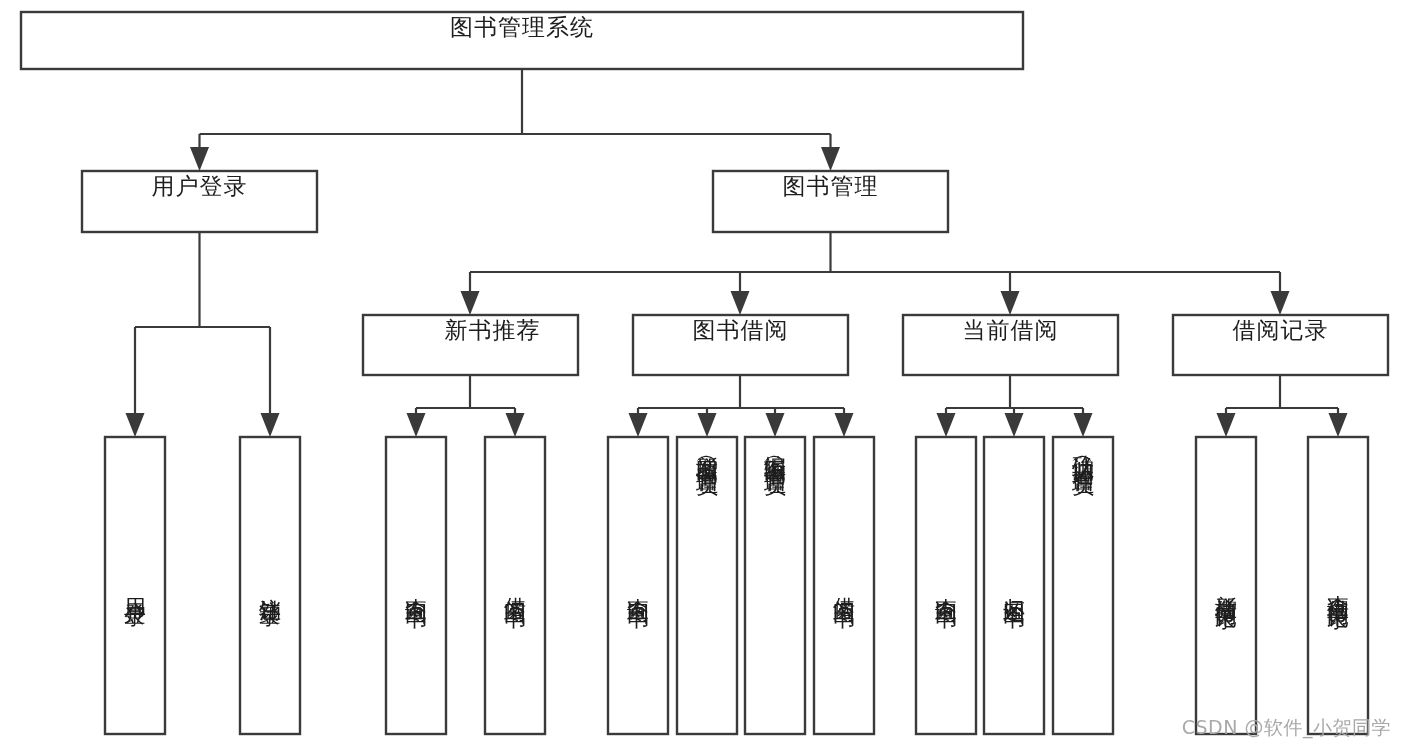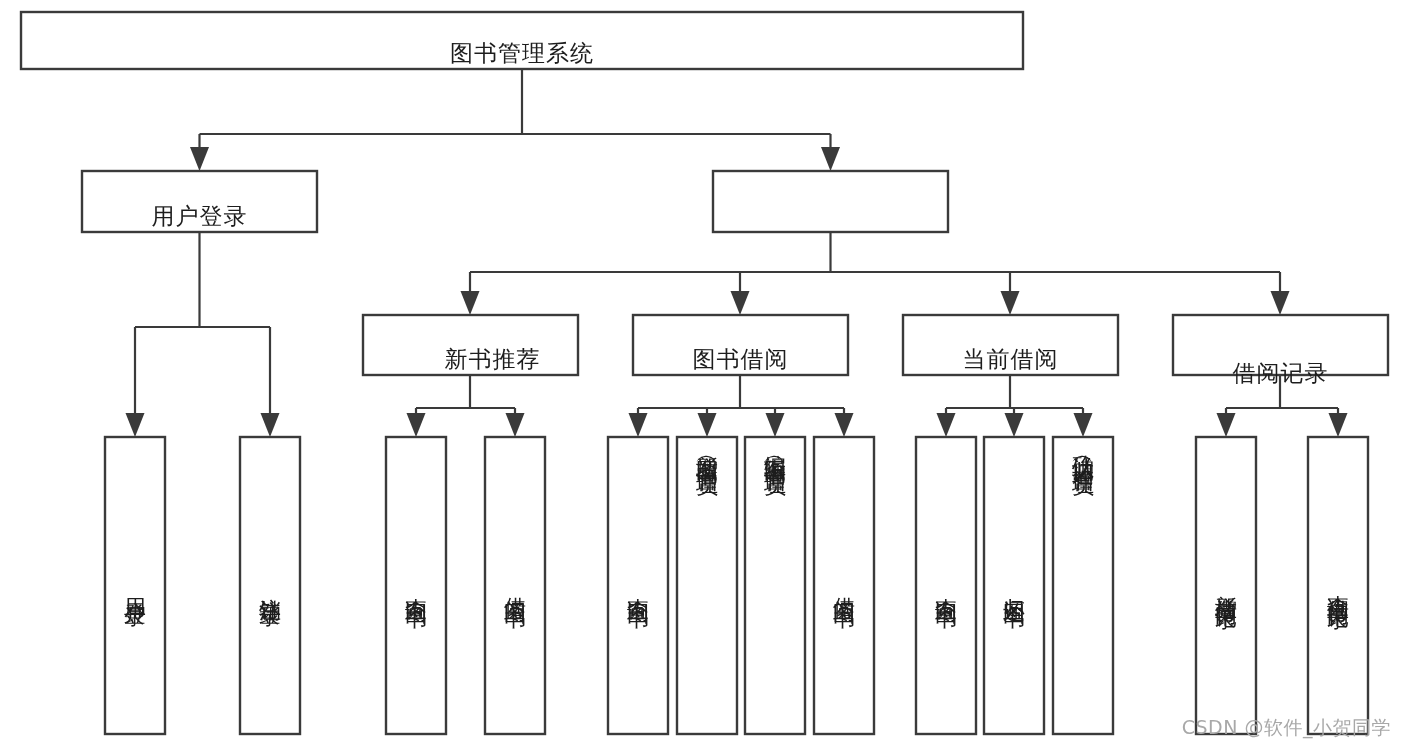--- a/index.html
+++ b/index.html
@@ -56,21 +56,21 @@
     font-size: 22px;
     line-height: 1.08;
     letter-spacing: 3px;
     color: #1d1d1d;
     white-space: nowrap;
     text-align: center;
   }
   .hlabel-holder {
     position: absolute;
     display: flex;
-    align-items: flex-end;
+    align-items: flex-start;
     justify-content: center;
     pointer-events: none;
   }
   .hlabel-text {
     font-family: "DejaVu Sans", "Liberation Sans", sans-serif;
     font-size: 23px;
     color: #1d1d1d;
     white-space: nowrap;
     letter-spacing: 1px;
   }
@@ -198,20 +198,23 @@
   </svg>
 
   <div class="hlabel-holder" style="left:21px; top:12px; width:1002px; height:57px;">
     <span class="hlabel-text">图书管理系统</span>
   </div>
 
   <div class="hlabel-holder" style="left:82px; top:171px; width:235px; height:61px;">
     <span class="hlabel-text">用户登录</span>
   </div>
 
+  <div class="hlabel-holder" style="left:713px; top:171px; width:235px; height:61px;">
+    <span class="hlabel-text">图书管理</span>
+  </div>
 
   <div class="hlabel-holder" style="left:363px; top:315px; width:215px; height:60px;padding-left:22px;">
     <span class="hlabel-text">新书推荐</span>
   </div>
 
   <div class="hlabel-holder" style="left:633px; top:315px; width:215px; height:60px;">
     <span class="hlabel-text">图书借阅</span>
   </div>
 
   <div class="hlabel-holder" style="left:903px; top:315px; width:215px; height:60px;">

